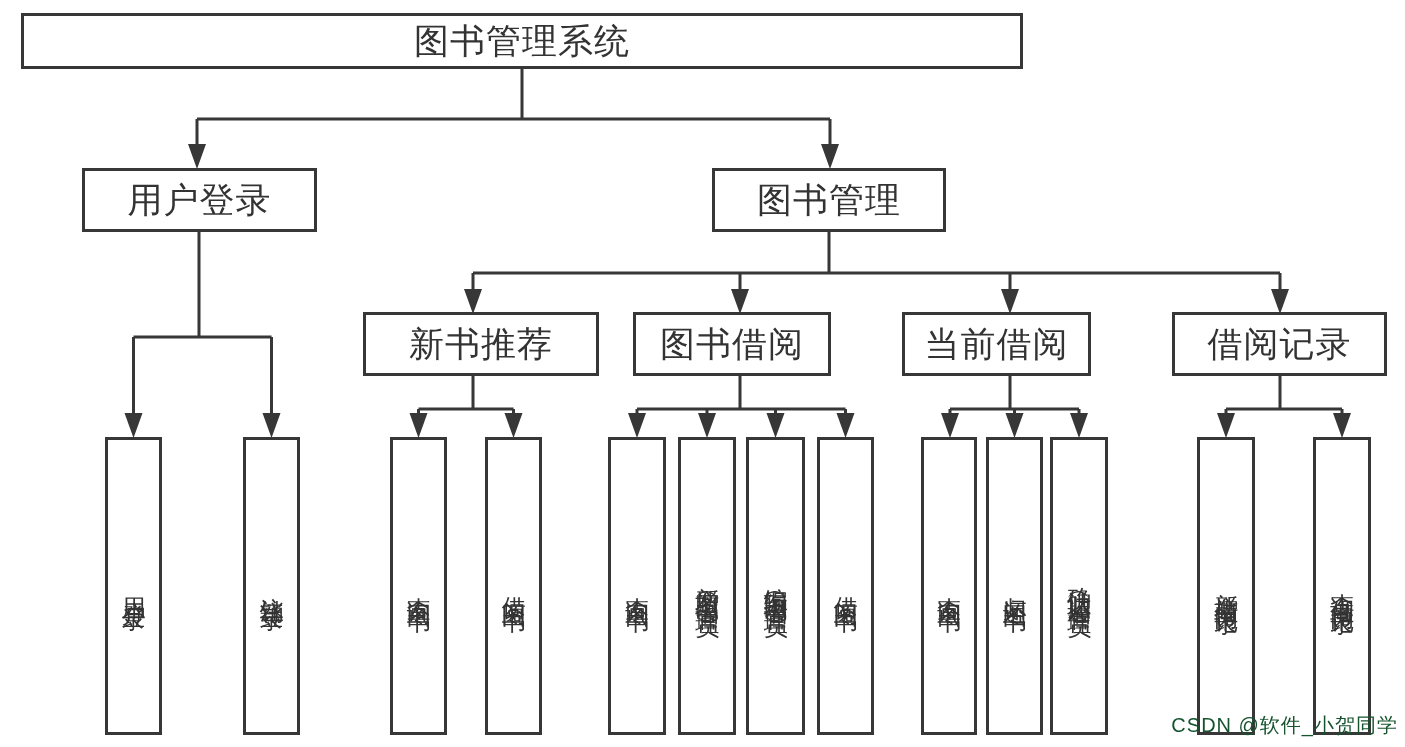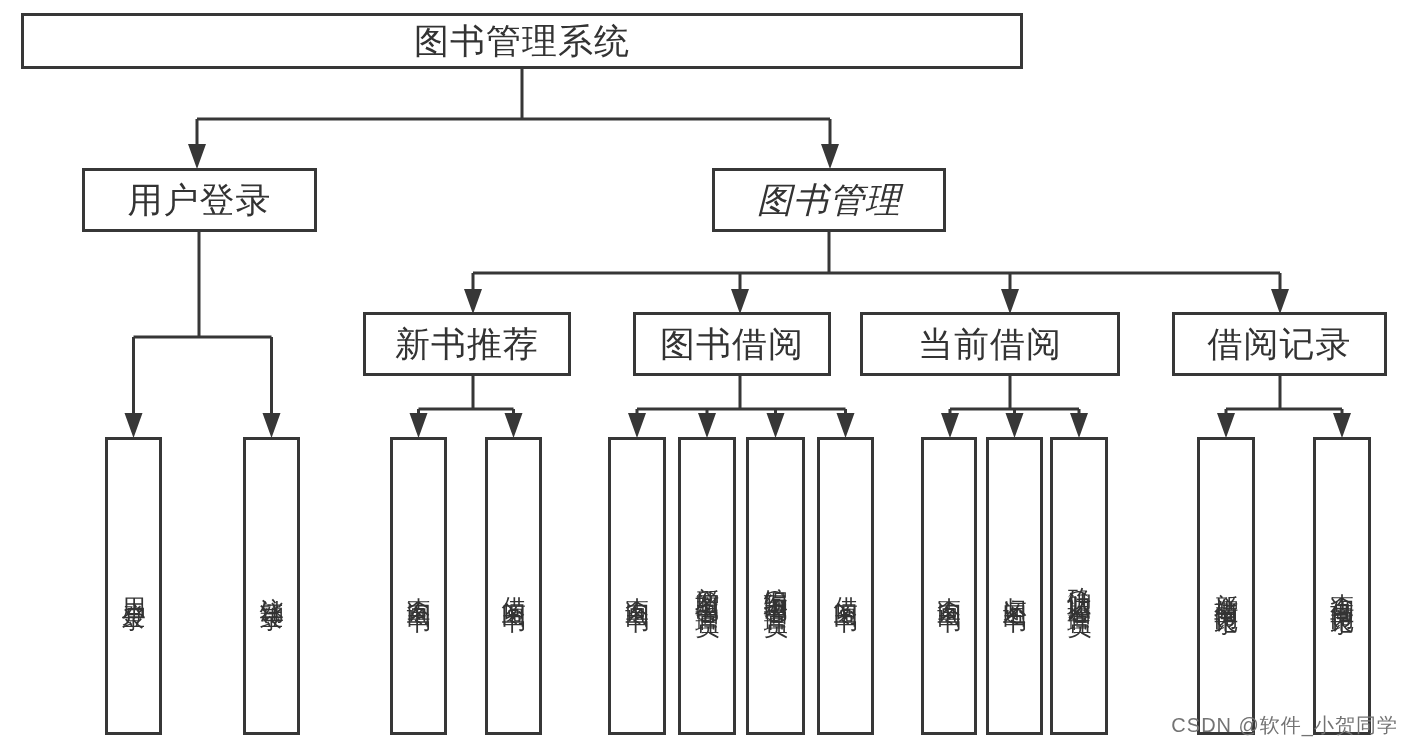--- a/index.html
+++ b/index.html
@@ -28,21 +28,21 @@
     writing-mode:vertical-rl;
     text-orientation:mixed;
     font-size:24px;
     letter-spacing:4px;
     line-height:1.1;
     top:437px;
     height:298px;
   }
   .watermark{
     position:absolute;
-    color:#737373;
+    color:#14532d;
     font-size:20px;
     letter-spacing:1px;
     white-space:nowrap;
     top:712px;
     right:7px;
   }
 </style>
 </head>
 <body>
 
@@ -64,25 +64,25 @@
       M124.5 413h18l-9 25z M262.5 413h18l-9 25z
       M409.5 413h18l-9 25z M504.5 413h18l-9 25z
       M628 413h18l-9 25z M698 413h18l-9 25z M766.5 413h18l-9 25z M836.5 413h18l-9 25z
       M941 413h18l-9 25z M1005.5 413h18l-9 25z M1070 413h18l-9 25z
       M1217 413h18l-9 25z M1333 413h18l-9 25z"></path>
   </svg>
 
   <div class="box" style="left:21px;top:13px;width:1002px;height:56px;">图书管理系统</div>
 
   <div class="box" style="left:82px;top:168px;width:235px;height:64px;">用户登录</div>
-  <div class="box" style="left:712px;top:168px;width:234px;height:64px;font-style:italic;">图书管理</div>
+  <div class="box" style="left:712px;top:168px;width:234px;height:64px;">图书管理</div>
 
-  <div class="box" style="left:363px;top:312px;width:208px;height:64px;">新书推荐</div>
+  <div class="box" style="left:363px;top:312px;width:236px;height:64px;">新书推荐</div>
   <div class="box" style="left:633px;top:312px;width:198px;height:64px;">图书借阅</div>
-  <div class="box" style="left:860px;top:312px;width:260px;height:64px;">当前借阅</div>
+  <div class="box" style="left:902px;top:312px;width:189px;height:64px;">当前借阅</div>
   <div class="box" style="left:1172px;top:312px;width:215px;height:64px;">借阅记录</div>
 
   <div class="box vbox" style="left:105px;width:57px;">用户登录</div>
   <div class="box vbox" style="left:243px;width:57px;">注销登录</div>
 
   <div class="box vbox" style="left:390px;width:57px;">查询图书</div>
   <div class="box vbox" style="left:485px;width:57px;">借阅图书</div>
 
   <div class="box vbox" style="left:608px;width:58px;">查询图书</div>
   <div class="box vbox" style="left:678px;width:58px;">新增图书（管理员）</div>

